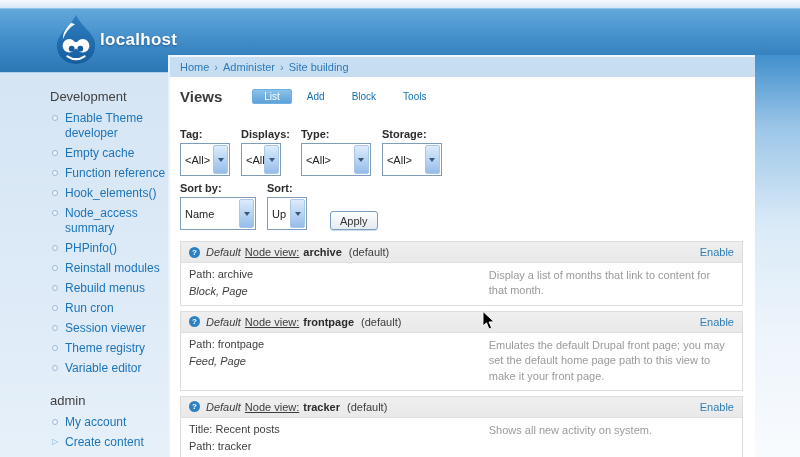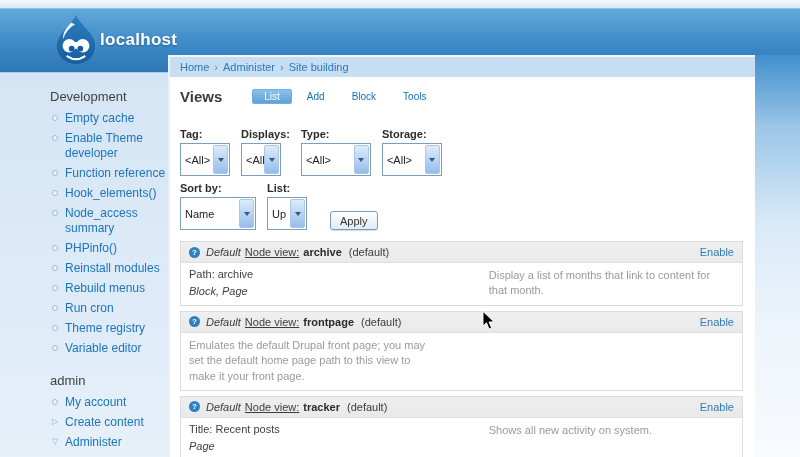--- a/index.html
+++ b/index.html
@@ -117,29 +117,30 @@
     <path d="M15,44 Q24,50 33,44" stroke="#ffffff" stroke-width="2.2" fill="none" stroke-linecap="round"></path>
   </svg>
   <div class="site-name">localhost</div>
 </div>
 
 <div class="right-strip"></div>
 
 <div class="sidebar">
   <div class="side-heading">Development</div>
   <ul>
+    <li><span class="bullet circle"></span><a>Enable Theme developer</a></li>
     <li><span class="bullet circle"></span><a>Empty cache</a></li>
-    <li><span class="bullet circle"></span><a>Enable Theme developer</a></li>
     <li><span class="bullet circle"></span><a>Function reference</a></li>
     <li><span class="bullet circle"></span><a>Hook_elements()</a></li>
     <li><span class="bullet circle"></span><a>Node_access summary</a></li>
     <li><span class="bullet circle"></span><a>PHPinfo()</a></li>
     <li><span class="bullet circle"></span><a>Reinstall modules</a></li>
     <li><span class="bullet circle"></span><a>Rebuild menus</a></li>
     <li><span class="bullet circle"></span><a>Run cron</a></li>
+    <li><span class="bullet circle"></span><a>Session viewer</a></li>
     <li><span class="bullet circle"></span><a>Theme registry</a></li>
     <li><span class="bullet circle"></span><a>Variable editor</a></li>
   </ul>
   <div class="side-heading second">admin</div>
   <ul>
     <li><span class="bullet circle"></span><a>My account</a></li>
     <li><span class="bullet tri">▷</span><a>Create content</a></li>
     <li><span class="bullet tri">▽</span><a>Administer</a></li>
 
   </ul>
@@ -208,21 +209,21 @@
         <div class="filter">
           <label>Sort by:</label>
           <div class="xpselect w-sort">
             <span class="val">Name</span>
             <span class="arrow-box">
                 <i></i>
               </span>
           </div>
         </div>
         <div class="filter">
-          <label>List:</label>
+          <label>Sort:</label>
           <div class="xpselect w-order">
             <span class="val">Up</span>
             <span class="arrow-box">
                 <i></i>
               </span>
           </div>
         </div>
         <button class="apply-btn">Apply</button>
       </div>
     </div>
@@ -250,36 +251,41 @@
       <article class="view-row">
         <div class="vr-header">
           <span class="help-icon">?</span>
           <span class="vr-type">Default</span>
           <span class="vr-kind">Node view:</span>
           <span class="vr-name">frontpage</span>
           <span class="vr-suffix">(default)</span>
           <a class="vr-action">Enable</a>
         </div>
         <div class="vr-body">
+          <div class="vr-left">
+            <div class="line">Path: frontpage</div>
+            <div class="vr-displays">Feed, Page</div>
+          </div>
           <div class="vr-desc">Emulates the default Drupal front page; you may set the default home page path to this view to make it your front page.</div>
         </div>
       </article>
 
       <article class="view-row">
         <div class="vr-header">
           <span class="help-icon">?</span>
           <span class="vr-type">Default</span>
           <span class="vr-kind">Node view:</span>
           <span class="vr-name">tracker</span>
           <span class="vr-suffix">(default)</span>
           <a class="vr-action">Enable</a>
         </div>
         <div class="vr-body">
           <div class="vr-left">
             <div class="line">Title: Recent posts</div>
+            <div class="line">Path: tracker</div>
             <div class="vr-displays">Page</div>
           </div>
           <div class="vr-desc">Shows all new activity on system.</div>
         </div>
       </article>
 
     </div>
 
   </div>
 </div>

